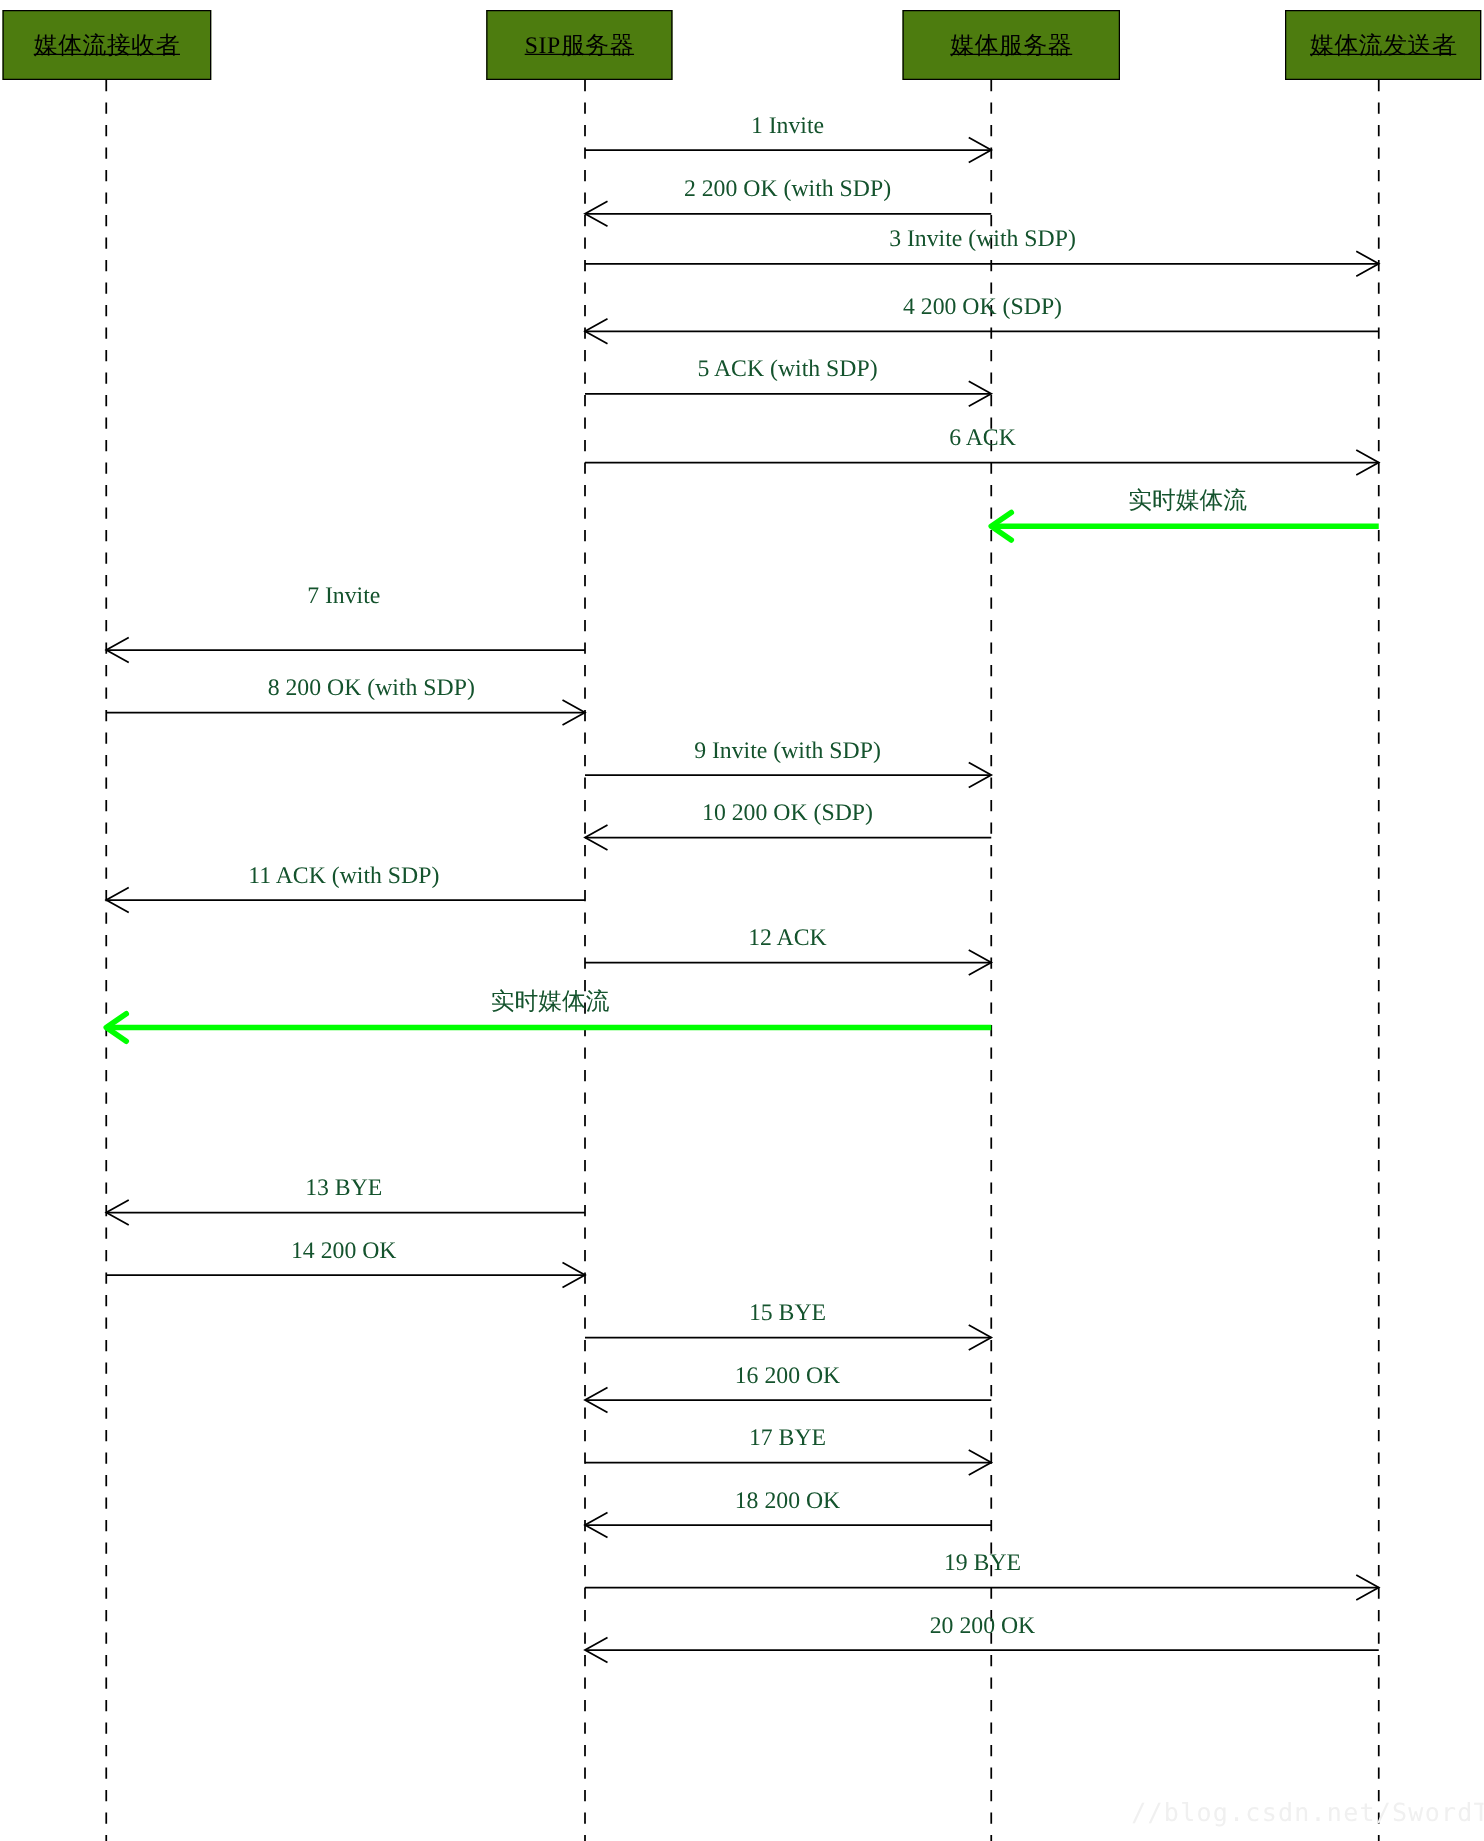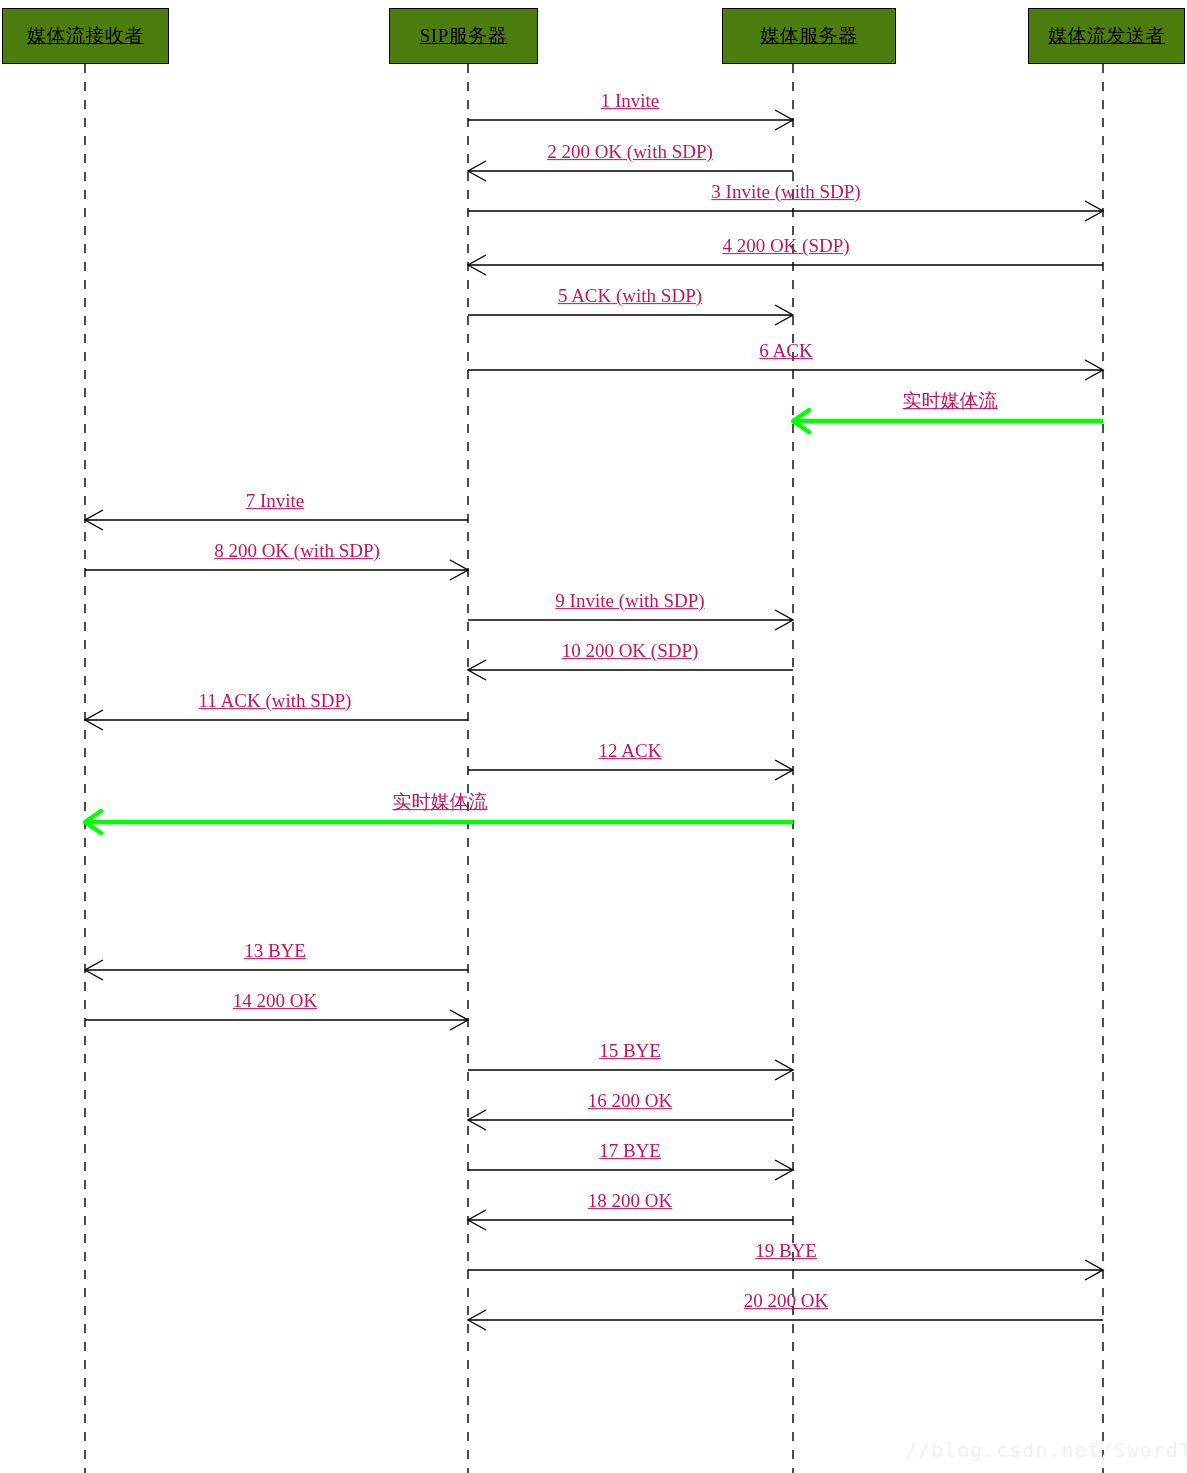--- a/index.html
+++ b/index.html
@@ -38,25 +38,24 @@
     font-size: 19px;
     color: #000000;
     text-decoration: underline;
     white-space: nowrap;
     letter-spacing: 0.5px;
   }
   .msg-label {
     position: absolute;
     font-family: "Liberation Serif", "DejaVu Serif", serif;
     font-size: 19px;
-    color: #be185d;
+    color: #14532d;
     white-space: nowrap;
     transform: translate(-50%, -100%);
     line-height: 1.1;
-    text-decoration: underline;
   }
   .msg-label.cjk {
     font-family: "DejaVu Sans", "Liberation Sans", sans-serif;
     font-size: 19px;
   }
   .watermark {
     position: absolute;
     font-family: "DejaVu Sans Mono", "Liberation Mono", monospace;
     font-size: 20px;
     color: #f0f0f0;
@@ -183,21 +182,21 @@
       </div>
     </div>
   <div id="message-labels">
       <div class="msg-label" style="left: 630px; top: 112px;">1 Invite</div>
       <div class="msg-label" style="left: 630px; top: 163px;">2 200 OK (with SDP)</div>
       <div class="msg-label" style="left: 786px; top: 203px;">3 Invite (with SDP)</div>
       <div class="msg-label" style="left: 786px; top: 257px;">4 200 OK (SDP)</div>
       <div class="msg-label" style="left: 630px; top: 307px;">5 ACK (with SDP)</div>
       <div class="msg-label" style="left: 786px; top: 362px;">6 ACK</div>
       <div class="msg-label cjk" style="left: 950px; top: 411px;">实时媒体流</div>
-      <div class="msg-label" style="left: 275px; top: 512px; text-align: right;">7 Invite</div>
+      <div class="msg-label" style="left: 275px; top: 488px; text-align: right;">7 Invite</div>
       <div class="msg-label" style="left: 275px; top: 562px; margin-left: 22px;">8 200 OK (with SDP)</div>
       <div class="msg-label" style="left: 630px; top: 612px;">9 Invite (with SDP)</div>
       <div class="msg-label" style="left: 630px; top: 662px;">10 200 OK (SDP)</div>
       <div class="msg-label" style="left: 275px; top: 712px;">11 ACK (with SDP)</div>
       <div class="msg-label" style="left: 630px; top: 762px;">12 ACK</div>
       <div class="msg-label cjk" style="left: 440px; top: 812px;">实时媒体流</div>
       <div class="msg-label" style="left: 275px; top: 962px;">13 BYE</div>
       <div class="msg-label" style="left: 275px; top: 1012px;">14 200 OK</div>
       <div class="msg-label" style="left: 630px; top: 1062px;">15 BYE</div>
       <div class="msg-label" style="left: 630px; top: 1112px;">16 200 OK</div>

